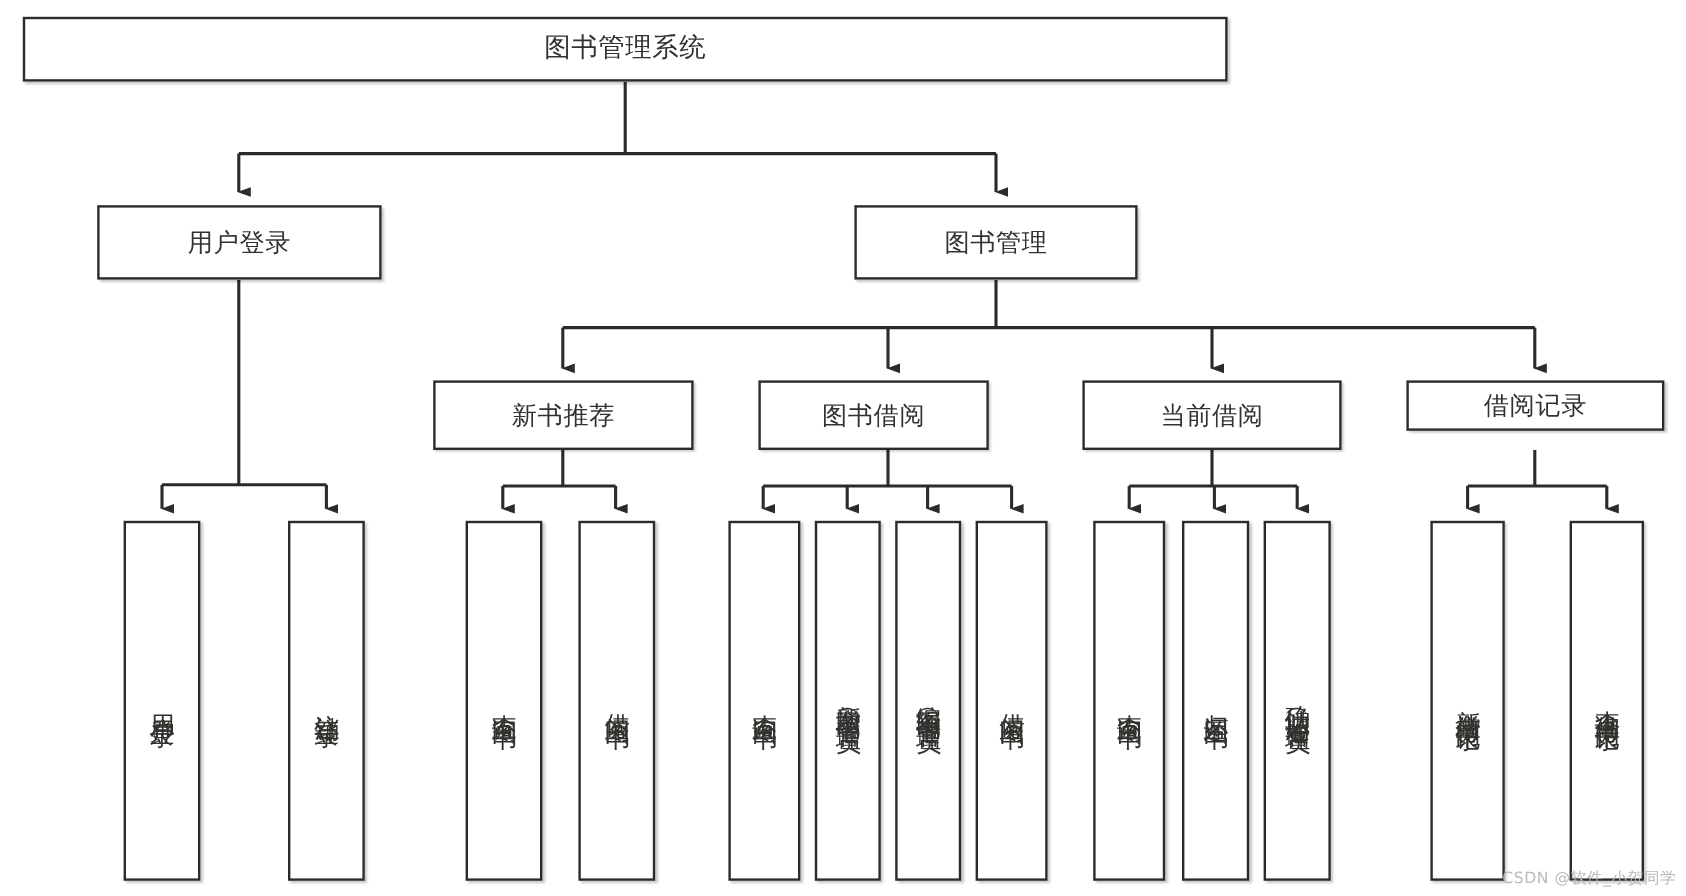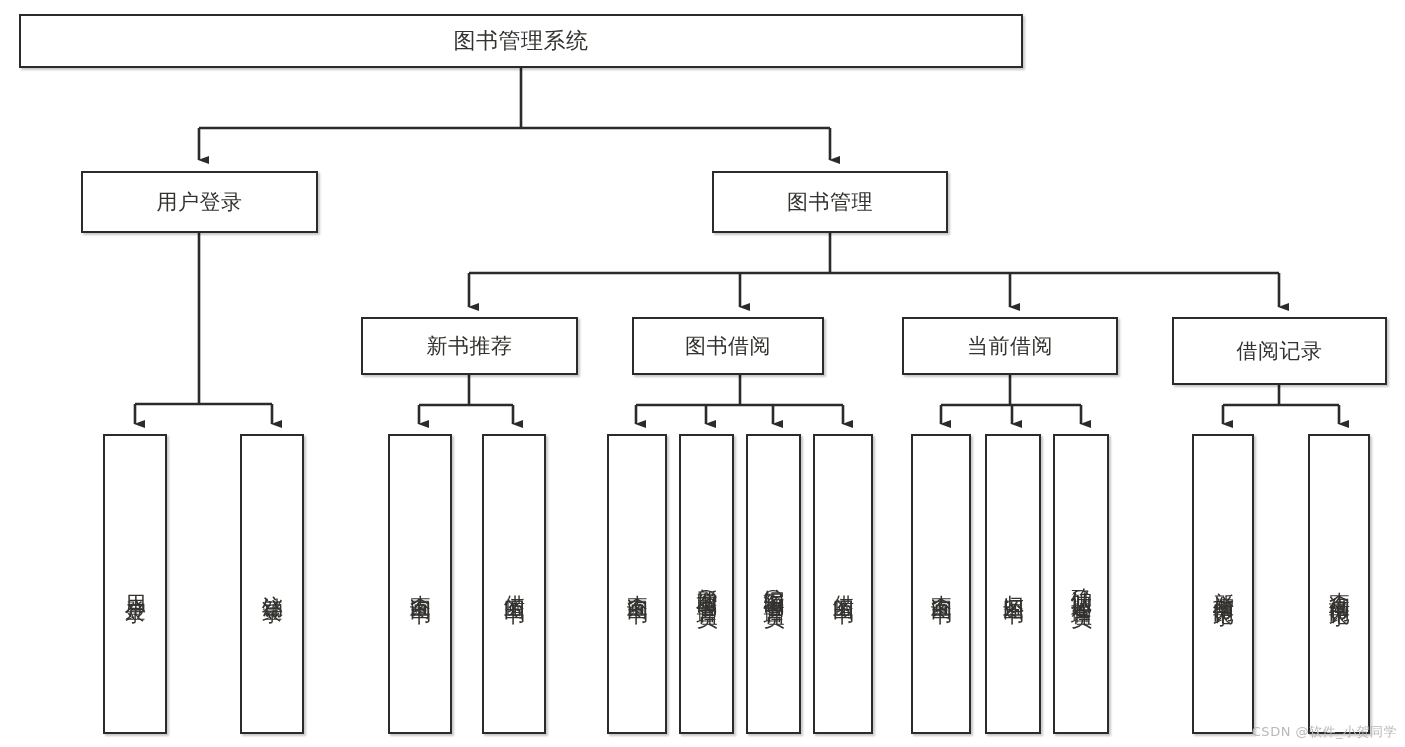--- a/index.html
+++ b/index.html
@@ -138,21 +138,21 @@
 
   <div class="node horiz" style="left:361px; top:317px; width:217px; height:58px;">
     <span class="node-label">新书推荐</span>
   </div>
   <div class="node horiz" style="left:632px; top:317px; width:192px; height:58px;">
     <span class="node-label">图书借阅</span>
   </div>
   <div class="node horiz" style="left:902px; top:317px; width:216px; height:58px;">
     <span class="node-label">当前借阅</span>
   </div>
-  <div class="node horiz" style="left:1172px; top:317px; width:215px; height:68px;">
+  <div class="node horiz" style="left:1172px; top:317px; width:215px; height:42px;">
     <span class="node-label">借阅记录</span>
   </div>
 
   <div class="node vert" style="left:103px; top:434px; width:64px; height:300px;">
     <span class="node-label">用户登录</span>
   </div>
   <div class="node vert" style="left:240px; top:434px; width:64px; height:300px;">
     <span class="node-label">注销登录</span>
   </div>
   <div class="node vert" style="left:388px; top:434px; width:64px; height:300px;">

